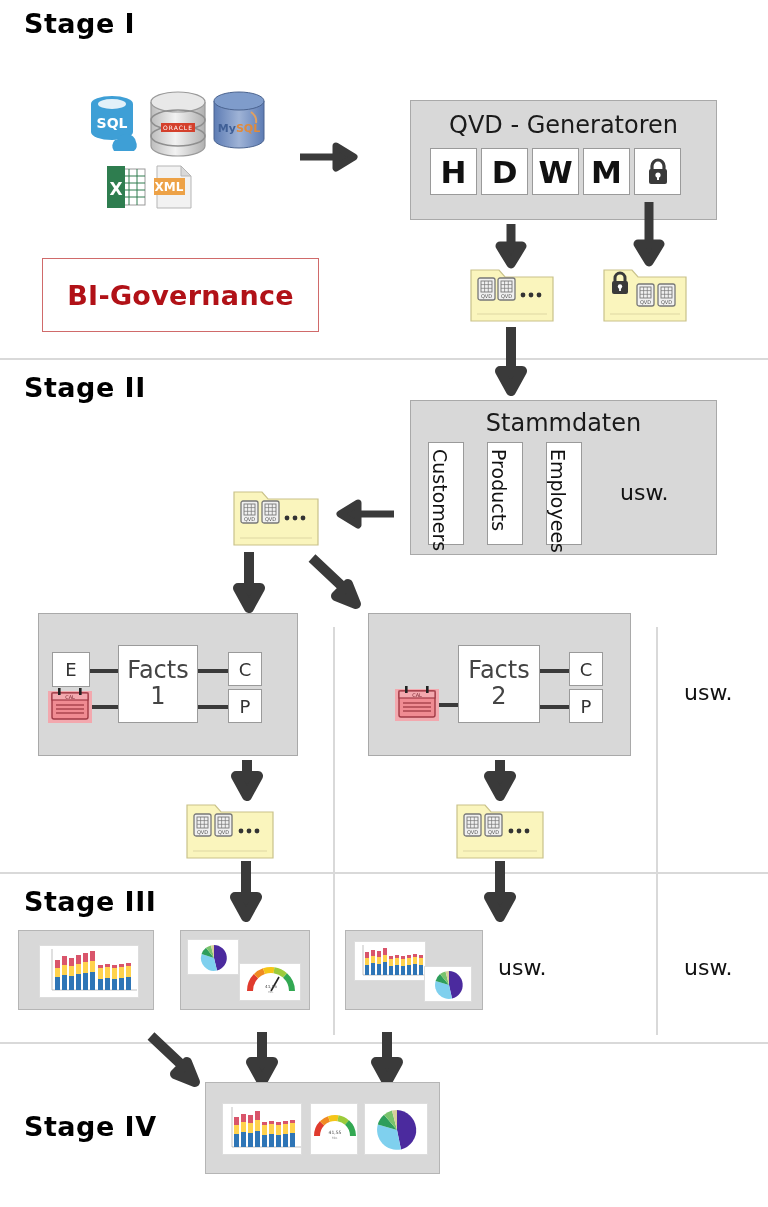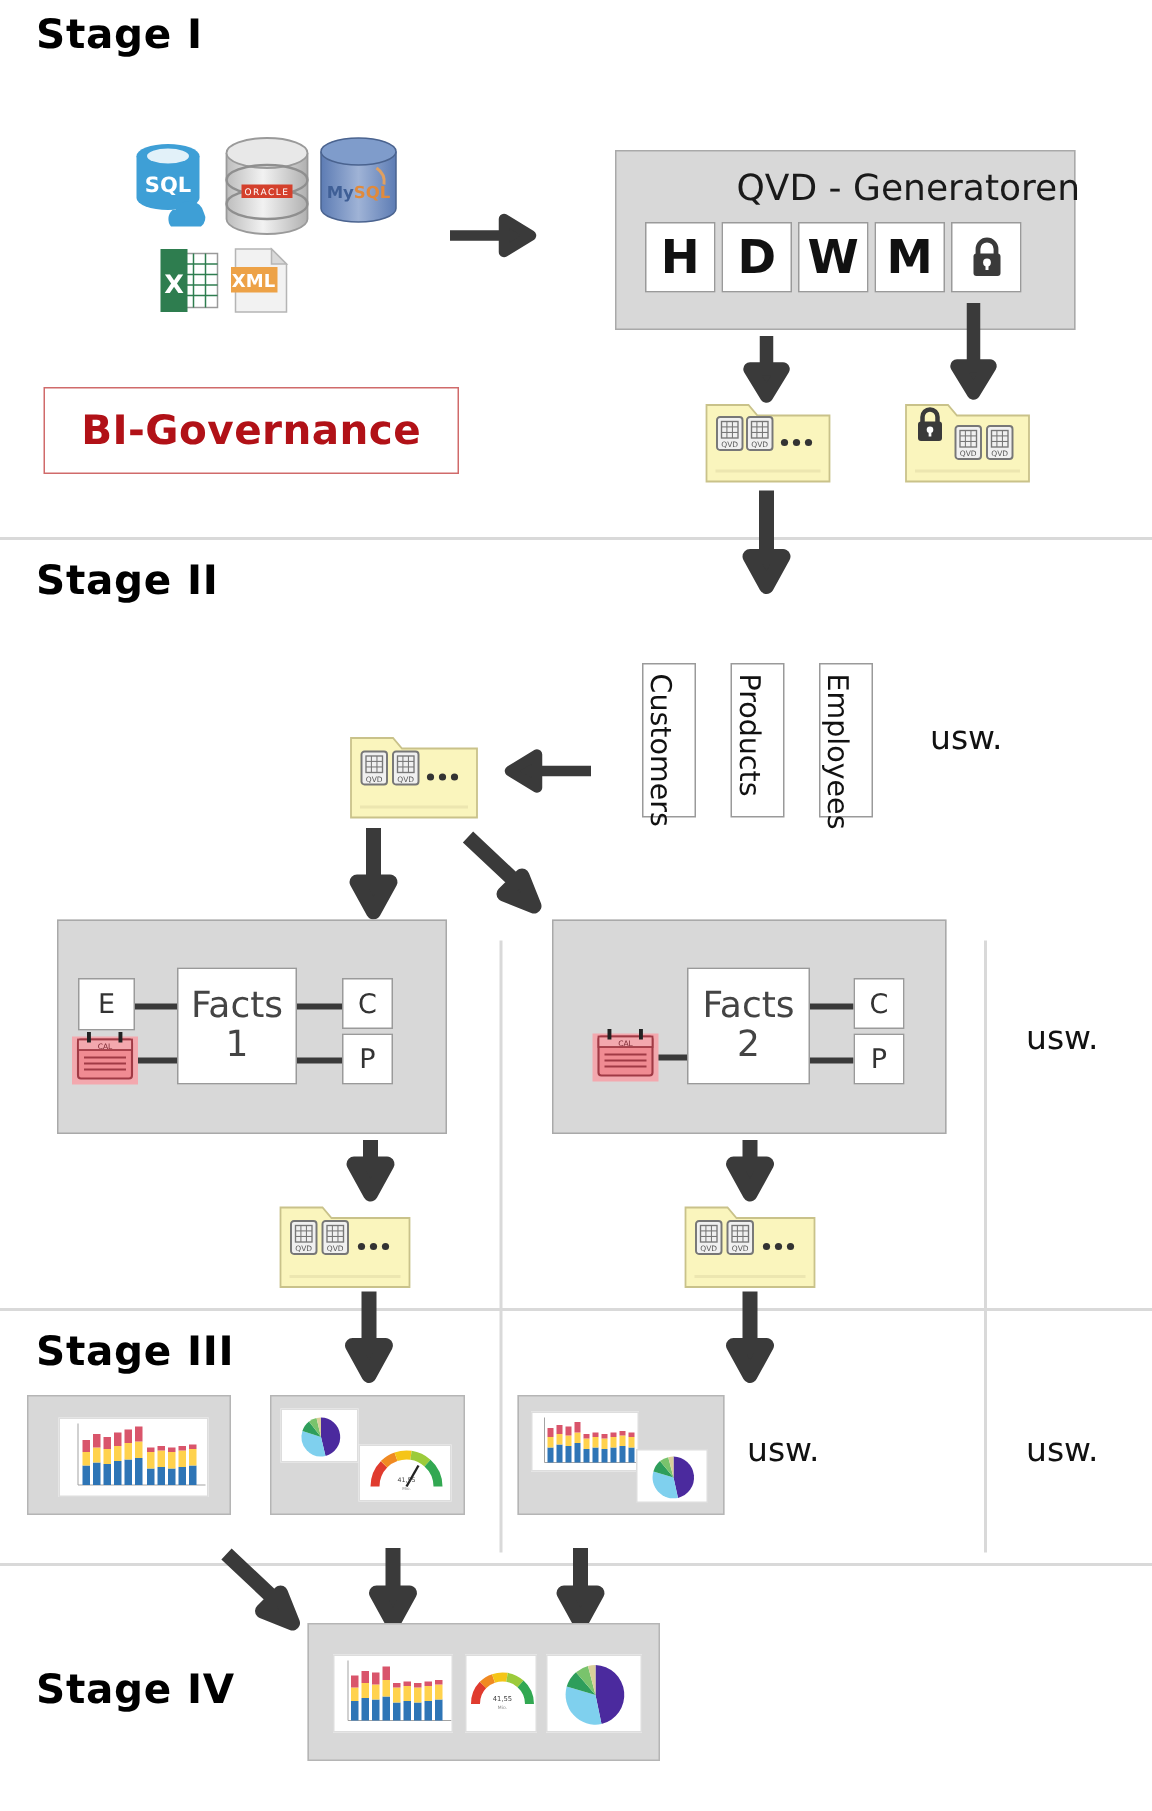--- a/index.html
+++ b/index.html
@@ -4,21 +4,21 @@
 <style>
   html,body{margin:0;padding:0;background:#fff;}
   body{width:768px;height:1207px;position:relative;overflow:hidden;
        font-family:"DejaVu Sans","Liberation Sans",sans-serif;}
   .stage-wrap{position:absolute;inset:0;}
   .hline{position:absolute;left:0;width:768px;height:2px;background:#d9d9d9;}
   .vline{position:absolute;width:2px;background:#d9d9d9;}
   .stage-title{position:absolute;font-weight:bold;font-size:27px;color:#000;
        letter-spacing:.5px;font-family:"DejaVu Sans","Liberation Sans",sans-serif;}
   .gray-box{position:absolute;background:#d8d8d8;border:1px solid #a9a9a9;box-sizing:border-box;}
-  .box-title{position:absolute;font-size:24px;color:#1a1a1a;text-align:center;width:100%;padding-left:42px;}
+  .box-title{position:absolute;font-size:24px;color:#1a1a1a;text-align:center;width:100%;}
   .wbox{position:absolute;background:#fff;border:1px solid #9a9a9a;box-sizing:border-box;
         display:flex;align-items:center;justify-content:center;}
   .wbox.hdwm{font-weight:bold;font-size:31px;color:#111;}
   .vtxt{position:absolute;background:#fff;border:1px solid #9a9a9a;box-sizing:border-box;}
   .vtxt span{display:block;writing-mode:vertical-rl;text-orientation:mixed;
         font-size:19px;color:#111;white-space:nowrap;padding-top:6px;}
   .usw{position:absolute;font-size:22px;color:#111;}
   .bi-gov{position:absolute;border:1.5px solid #d06a6a;background:#fff;box-sizing:border-box;
         display:flex;align-items:center;justify-content:center;}
   .bi-gov span{color:#b11117;font-weight:bold;font-size:27px;letter-spacing:.3px;}
@@ -216,30 +216,33 @@
             <line x1="3" y1="10.3" x2="14" y2="10.3"></line>
           <line x1="6.6" y1="3" x2="6.6" y2="14"></line>
             <line x1="10.3" y1="3" x2="10.3" y2="14"></line>
           </g>
         <text x="8.5" y="20" font-size="5" fill="#555" text-anchor="middle" font-family="DejaVu Sans, sans-serif">QVD</text>
       </g>
       <line x1="7" y1="52" x2="77" y2="52" stroke="#ece6b0" stroke-width="2"></line>
     </svg>
   </div>
 
-  <div class="bi-gov" style="left:29px;top:258px;width:277px;height:58px">
+  <div class="bi-gov" style="left:42px;top:258px;width:277px;height:74px">
     <span>BI-Governance</span>
   </div>
 
   <div class="arrow" style="left:494px;top:325px">
     <svg width="34" height="70" viewBox="0 0 34 70">
       <path d="M17 2 v48 M6 46 l11 20 l11 -20 z" stroke="#3a3a3a" stroke-width="10" fill="#3a3a3a" stroke-linejoin="round"></path>
     </svg>
   </div>
 
+  <div class="gray-box" style="left:410px;top:400px;width:307px;height:155px">
+    <div class="box-title" style="top:8px;left:0">Stammdaten</div>
+  </div>
   <div class="vtxt" style="left:428px;top:442px;width:36px;height:103px">
     <span>Customers</span>
     </div>
   <div class="vtxt" style="left:487px;top:442px;width:36px;height:103px">
     <span>Products</span>
     </div>
   <div class="vtxt" style="left:546px;top:442px;width:36px;height:103px">
     <span>Employees</span>
     </div>
   <div class="usw" style="left:620px;top:480px">usw.</div>

